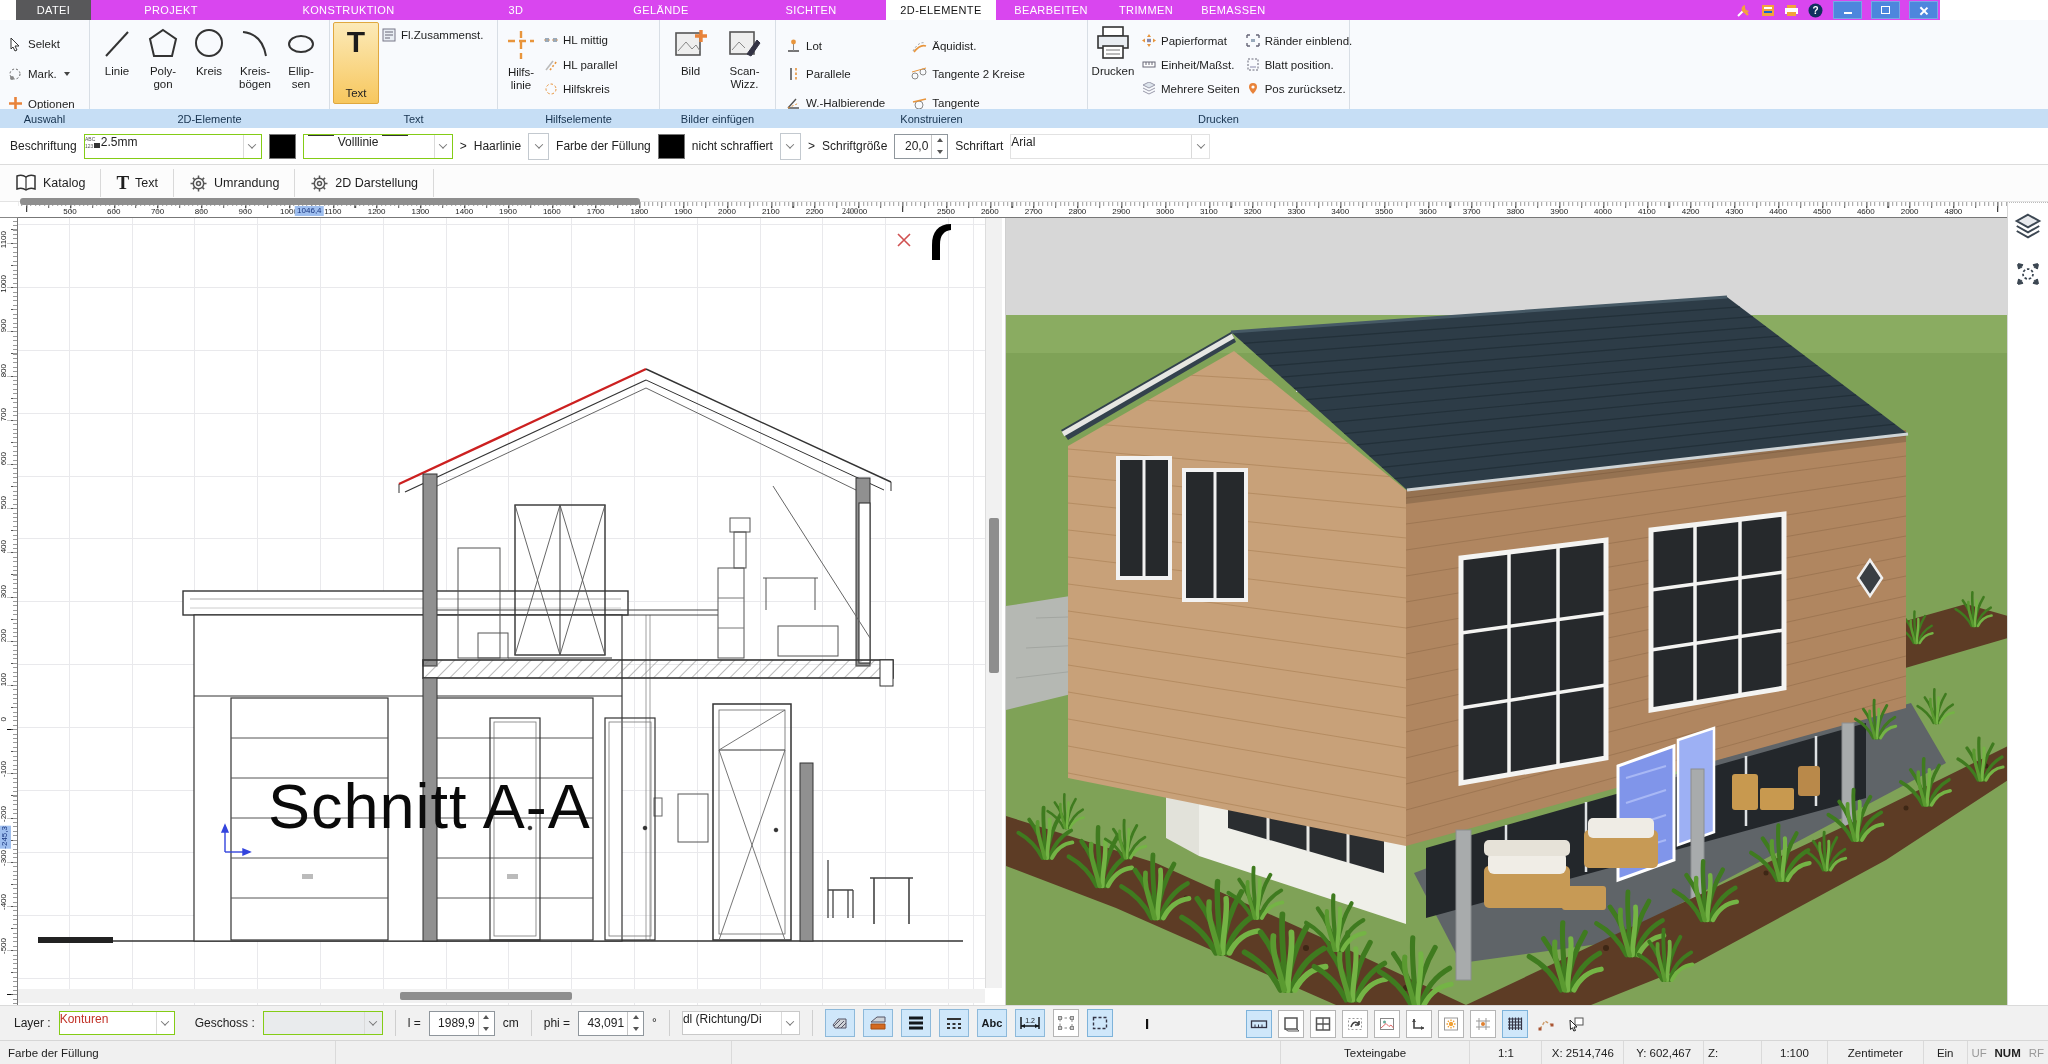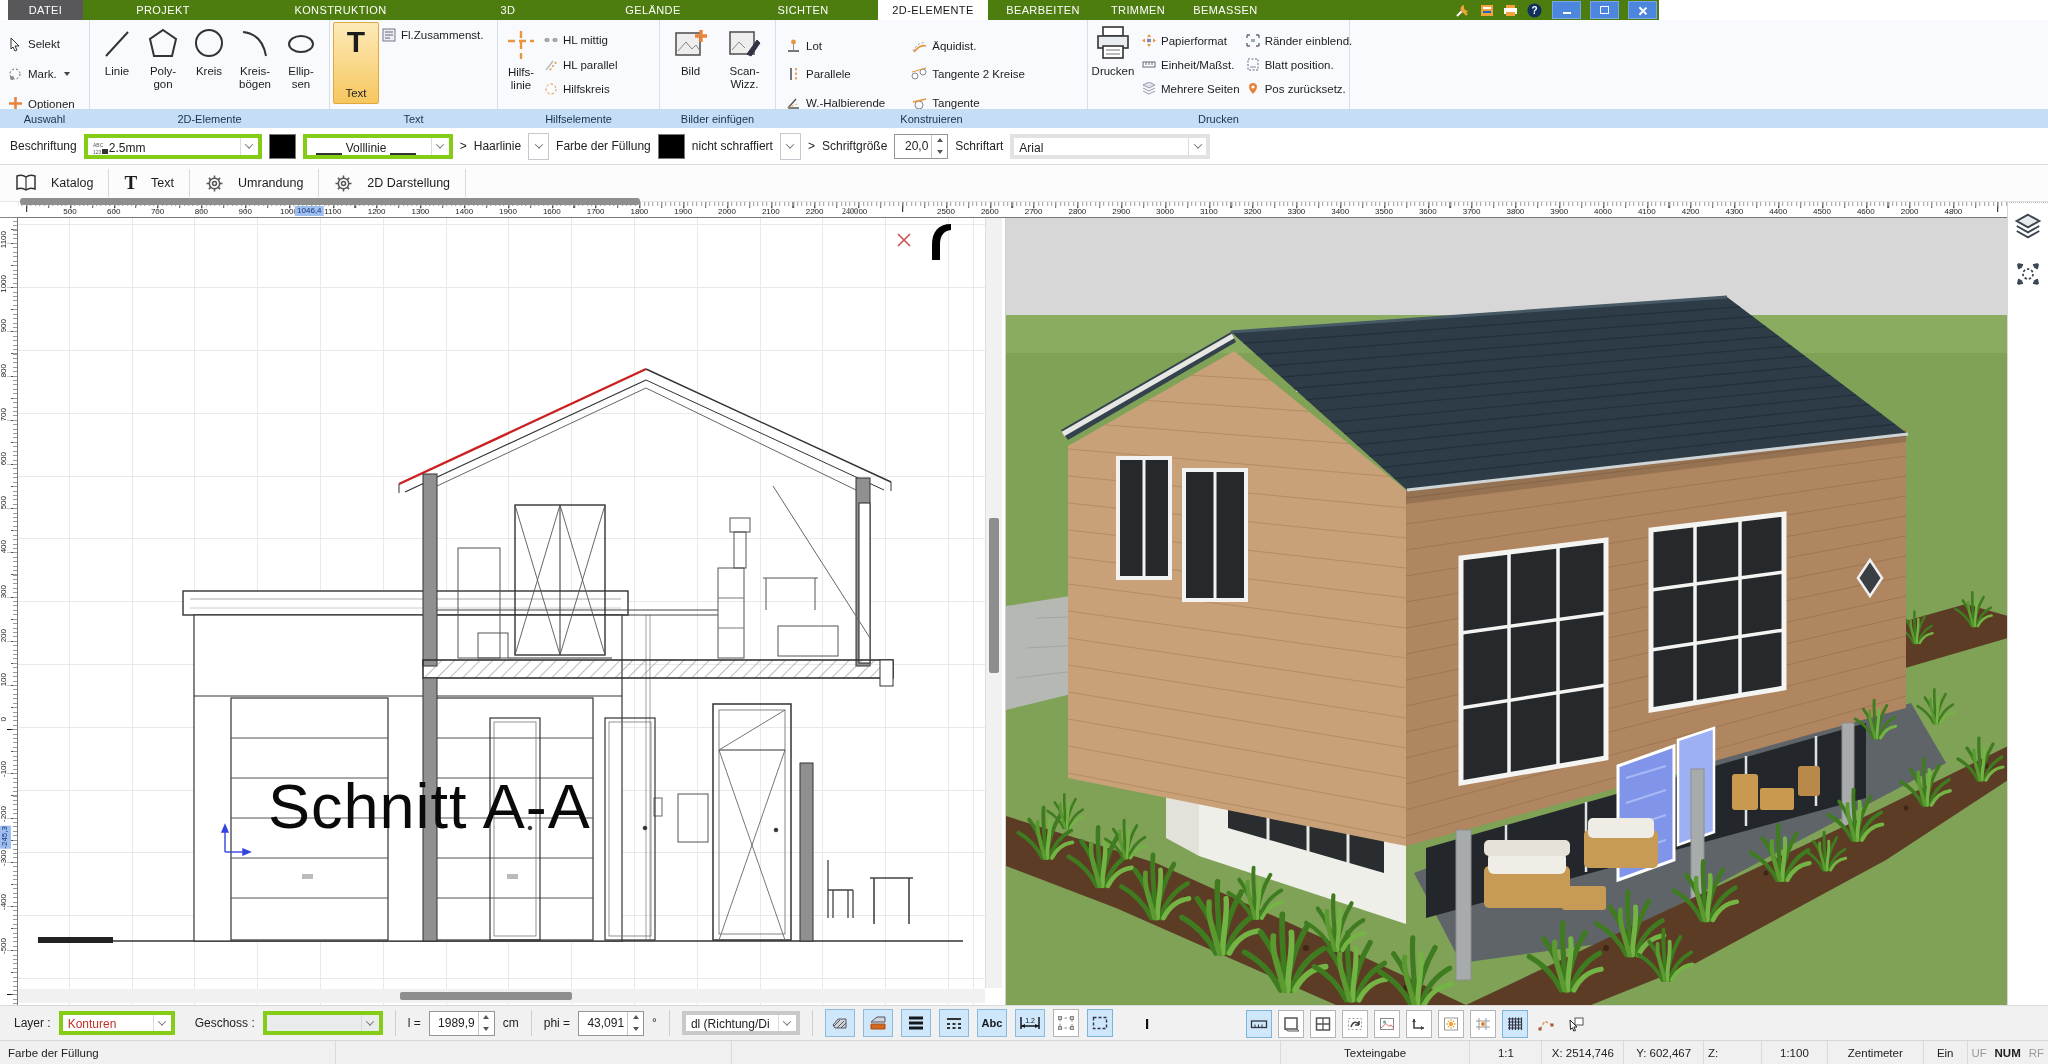--- a/index.html
+++ b/index.html
@@ -1,19 +1,19 @@
 <!DOCTYPE html>
 <html><head>
 <meta charset="utf-8">
 <style>
   html,body{margin:0;padding:0}
   body{width:2048px;height:1064px;position:relative;overflow:hidden;background:#fff;
        font-family:"Liberation Sans",sans-serif;color:#222;-webkit-font-smoothing:antialiased}
   
-  .menubar{position:absolute;left:8px;top:0;width:1651px;height:20px;background:#4d7c0f;display:flex;align-items:stretch}
+  .menubar{position:absolute;left:16px;top:0;width:1924px;height:20px;background:#d946ef;display:flex;align-items:stretch}
   .mtab{display:flex;align-items:center;justify-content:center;font-size:11px;color:#fff;letter-spacing:.4px;cursor:default}
   .mtab.file{background:#58585a}
   .mtab.active{background:#fff;color:#141414}
   .mb-right{margin-left:auto;display:flex;align-items:center;gap:7px;padding-right:2px}
   .mb-ic{width:17px;height:15px;display:flex;align-items:center;justify-content:center}
   .winbtn{width:27px;height:16px;background:#4d86dd;border:1px solid #79a5e6;display:flex;align-items:center;justify-content:center;margin-left:2px}
   .wb-min{width:8px;height:2px;background:#fff;margin-top:6px}
   .wb-res{width:7px;height:6px;border:1.5px solid #fff}
   .wb-x{position:relative;width:9px;height:9px}
   .wb-x::before,.wb-x::after{content:"";position:absolute;left:4px;top:0;width:1.6px;height:10px;background:#fff}
@@ -30,36 +30,36 @@
   .bigitem{display:flex;flex-direction:column;align-items:center;width:46px;font-size:11.5px;color:#1d1d1d;text-align:center;flex:none}
   .bigitem .ic{height:42px;display:flex;align-items:center;justify-content:center}
   .lbl2{line-height:1.12;text-align:center;word-break:normal}
   .textbtn{width:46px;height:82px;margin:2px 3px;background:linear-gradient(#fceab8,#f7c75e);border:1px solid #e0a83f;border-radius:2px;display:flex;flex-direction:column;align-items:center;justify-content:space-between;padding:4px 0;box-sizing:border-box;font-size:11.5px}
   .bigT{font-size:30px;font-weight:bold;color:#1c1c1c;line-height:1}
   .arrowdn{width:0;height:0;border-left:3.5px solid transparent;border-right:3.5px solid transparent;border-top:4px solid #444;display:inline-block;margin-left:2px}
   .cols{display:flex;height:100%;padding:4px 4px;gap:10px;box-sizing:border-box}
   .col{display:flex;flex-direction:column;justify-content:space-evenly}
   
   .proprow{position:absolute;left:0;top:128px;width:2048px;height:37px;background:#fff;border-bottom:1px solid #dcdcdc;display:flex;align-items:center;font-size:12px;box-sizing:border-box;padding-left:10px;gap:7px}
-  .combo{height:25px;border:4px solid #84cc16;background:#fff;display:flex;align-items:flex-end;box-sizing:border-box;padding-left:5px}
+  .combo{height:25px;border:1px solid #84cc16;background:#fff;display:flex;align-items:flex-start;box-sizing:border-box;}
   .chev{width:17px;height:100%;display:flex;align-items:center;justify-content:center;border-left:1px solid #dadada;margin-left:auto}
   .chev::after{content:"";width:5px;height:5px;border-right:1.4px solid #777;border-bottom:1.4px solid #777;transform:rotate(45deg) translate(-1px,-1px)}
   .chevsolo{width:19px;height:25px;border:1px solid #c3c9cf;display:flex;align-items:center;justify-content:center}
   .chevsolo::after{content:"";width:5px;height:5px;border-right:1.4px solid #777;border-bottom:1.4px solid #777;transform:rotate(45deg) translate(-1px,-1px)}
   .swatch{width:27px;height:25px;background:#000;border:1px solid #777;box-sizing:border-box}
   .dashseg{display:inline-block;width:26px;height:1.5px;background:#333;margin:0 4px}
   .spin{display:flex;align-items:stretch;border:1px solid #8f969c;background:#fff;height:25px;box-sizing:border-box}
   .spin .val{display:flex;align-items:center;justify-content:flex-end;padding:0 3px;font-size:12px}
   .spin .arr{width:15px;display:flex;flex-direction:column;border-left:1px solid #c6c6c6}
   .spin .arr i{flex:1;display:flex;align-items:center;justify-content:center}
   .up::after{content:"";width:0;height:0;border-left:3.5px solid transparent;border-right:3.5px solid transparent;border-bottom:4px solid #555}
   .dn::after{content:"";width:0;height:0;border-left:3.5px solid transparent;border-right:3.5px solid transparent;border-top:4px solid #555}
   
   .toolbar2{position:absolute;left:0;top:165px;width:2048px;height:37px;background:#fcfcfc;border-bottom:1px solid #e3e3e3;display:flex;align-items:center;font-size:12.5px;box-sizing:border-box}
-  .t2btn{display:flex;align-items:center;gap:14px;padding:0 15px;height:30px;color:#1d1d1d}
+  .t2btn{display:flex;align-items:center;gap:6px;padding:0 15px;height:30px;color:#1d1d1d}
   .t2sep{width:1px;height:28px;background:#d9d9d9}
   .topscroll{position:absolute;left:20px;top:198px;width:620px;height:7px;background:#8e8e8e;border-radius:3px;z-index:6}
   
   .corner{position:absolute;left:0;top:202px;width:18px;height:16px;background:#fff;border-bottom:1px solid #888;box-sizing:border-box}
   .hruler{position:absolute;left:18px;top:202px;width:1989px;height:16px;background:#fff;border-bottom:1px solid #777;box-sizing:border-box;overflow:hidden;
     background-image:repeating-linear-gradient(90deg,#9a9a9a 0 1px,transparent 1px 4.38px),repeating-linear-gradient(90deg,#555 0 1px,transparent 1px 21.9px),repeating-linear-gradient(90deg,#111 0 1px,transparent 1px 43.8px);
     background-size:100% 4px,100% 6px,100% 10px;background-repeat:repeat-x;background-position:left 8.2px top,left 8.2px top,left 8.2px top}
   .hnum{position:absolute;top:5.5px;transform:translateX(-50%);font-size:8px;color:#222;background:rgba(255,255,255,.75);padding:0 1px;line-height:1.1}
   .hcur{position:absolute;top:4px;transform:translateX(-50%);font-size:8px;color:#17347e;background:#9fbfef;padding:0 2px;z-index:3;line-height:1.2}
   .vruler{position:absolute;left:0;top:218px;width:18px;height:787px;background:#fff;border-right:1px solid #777;box-sizing:border-box;overflow:hidden;

